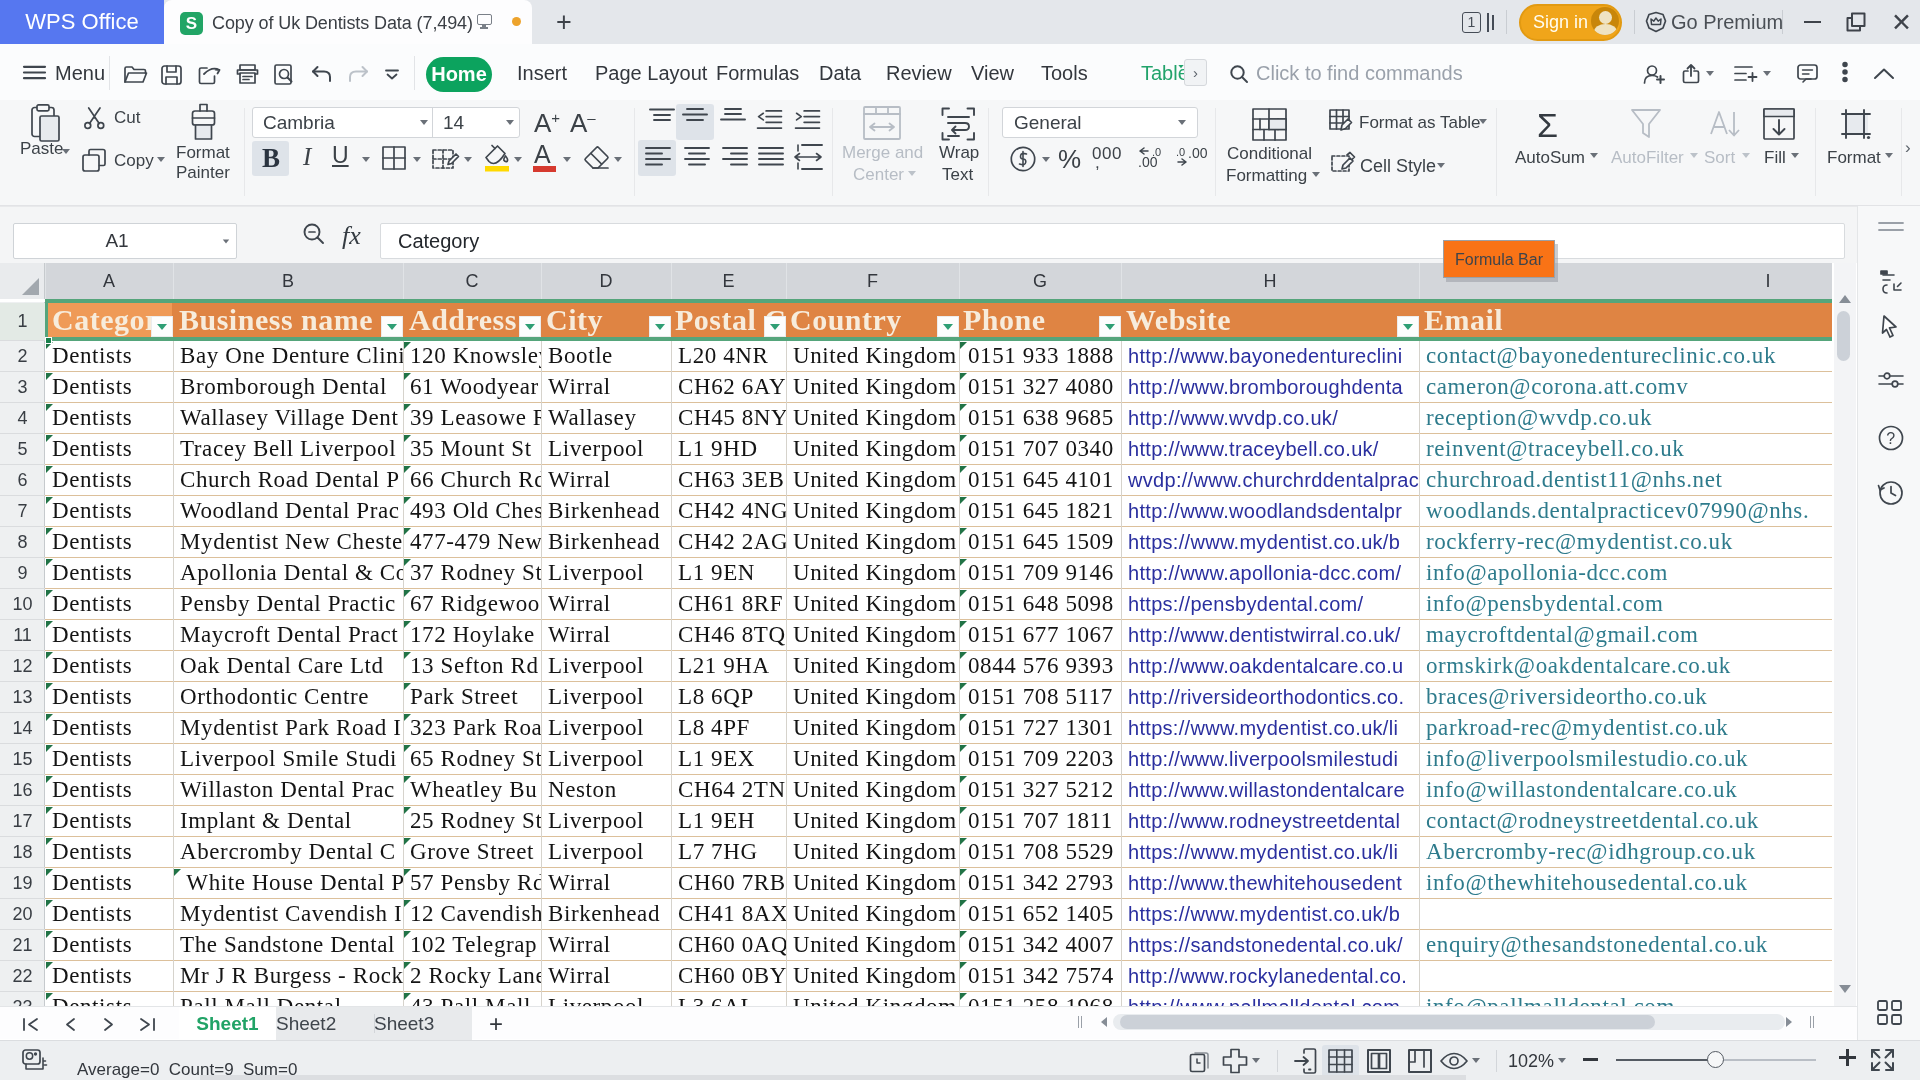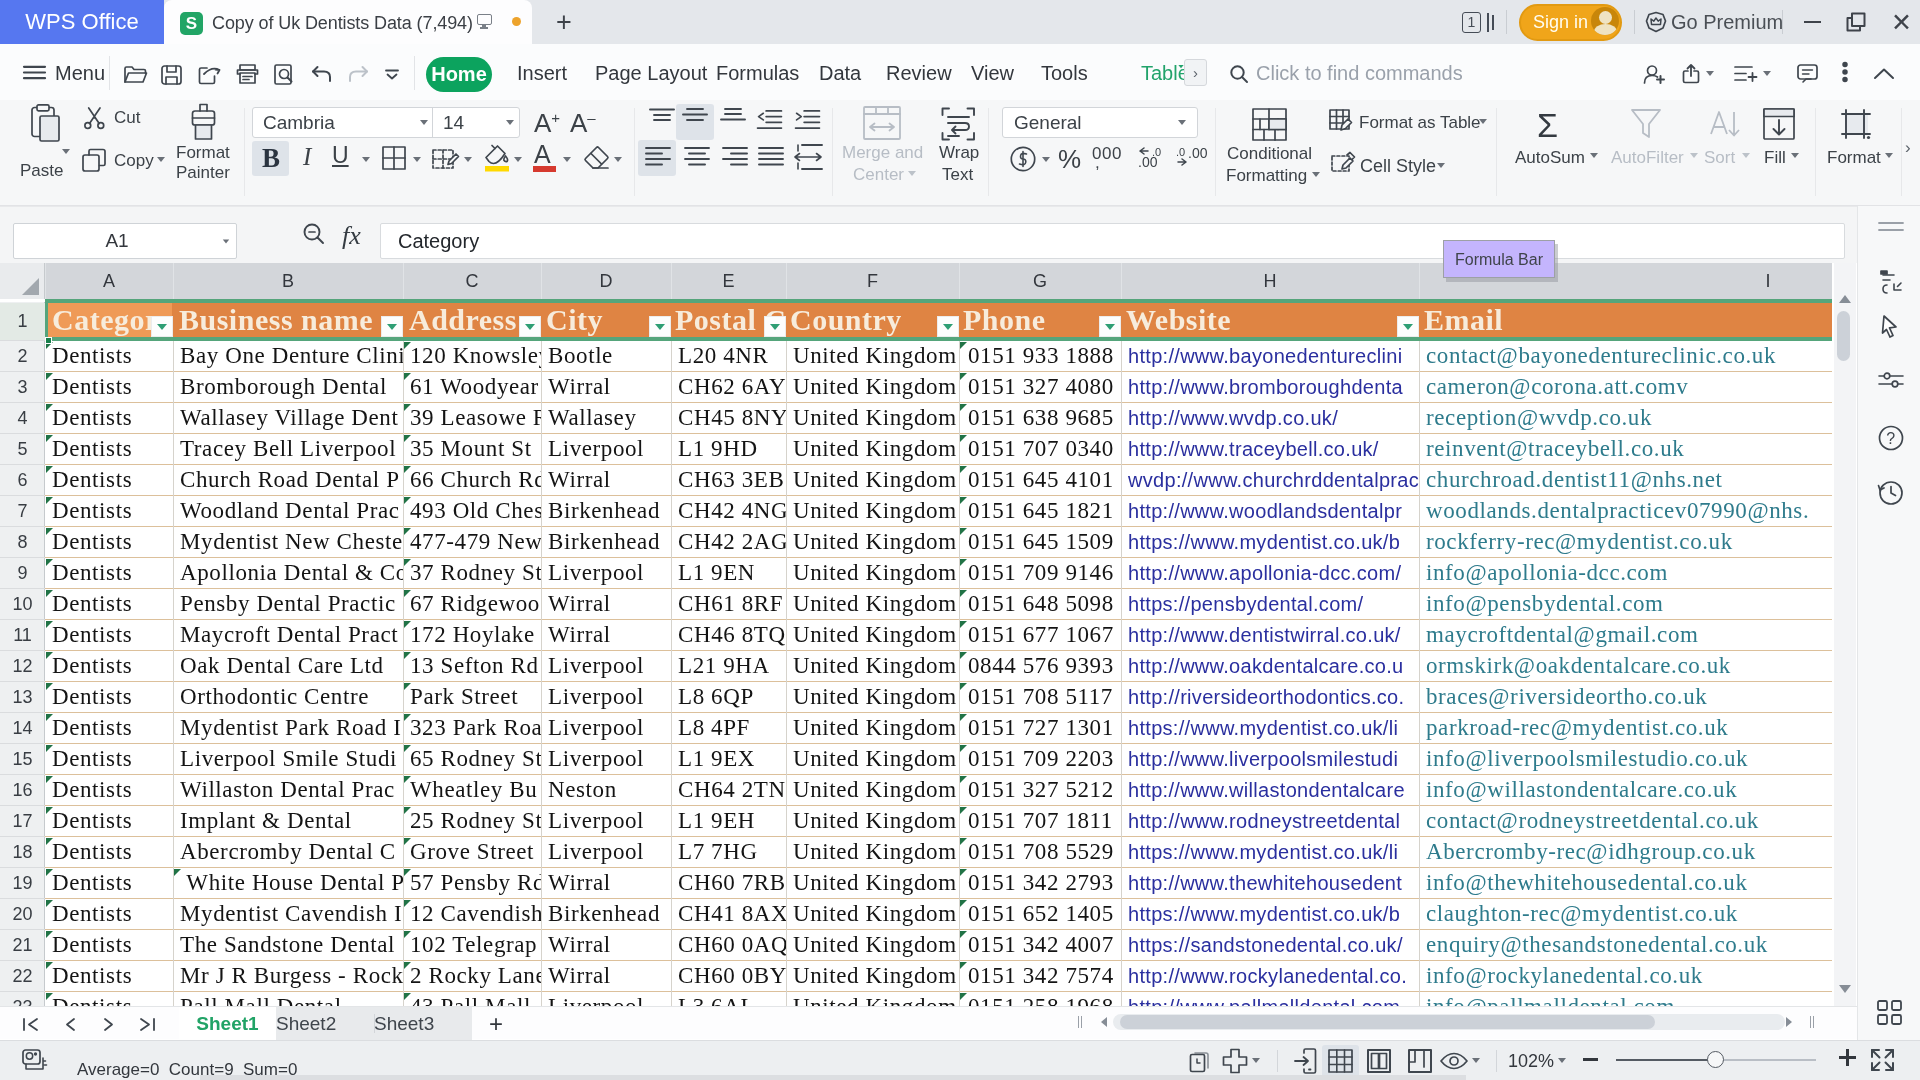--- a/index.html
+++ b/index.html
@@ -94,21 +94,21 @@
 #status{position:absolute;left:0;top:1040px;width:1920px;height:40px;background:#edeff1;border-top:1px solid #dbdde0}
 #stat-txt{position:absolute;left:77px;top:8px;height:40px;line-height:41px;font-size:17px;color:#33373d}
 .sdiv{position:absolute;top:9px;width:1px;height:22px;background:#d3d6da}
 #zoomtxt{position:absolute;left:1508px;top:0;height:40px;line-height:41px;font-size:18px;color:#33373d}
 #ztrack{position:absolute;left:1616px;top:1059px;width:200px;height:1.6px;background:#b9bec5}
 #ztrackl{position:absolute;left:1616px;top:1059px;width:92px;height:2px;background:#555b63}
 #zknob{position:absolute;left:1707px;top:1051px;width:17px;height:17px;background:#f6f7f8;border:1.8px solid #555b63;border-radius:50%}
 #zminus{position:absolute;left:1583px;top:1058px;width:15px;height:3px;background:#33373d}
 
 #rsb{position:absolute;left:1857px;top:206px;width:63px;height:834px;background:#f7f8f9;border-left:1px solid #e4e6e8}
-#tooltip{position:absolute;left:1443px;top:240px;width:112px;height:38px;background:#c4b5fd;border:1px solid #9da0a5;box-shadow:3px 4px 0 rgba(140,144,150,.45);font-size:16px;color:#3f444a;text-align:center;line-height:37px}
+#tooltip{position:absolute;left:1443px;top:240px;width:112px;height:38px;background:#f97316;border:1px solid #9da0a5;box-shadow:3px 4px 0 rgba(140,144,150,.45);font-size:16px;color:#3f444a;text-align:center;line-height:37px}
 #botstrip{position:absolute;left:200px;top:1075px;width:1266px;height:5px;background:#dcdee1}
 </style></head><body>
 
 <div id="title">
  <div id="tab">
       <div id="slogo">S</div>
       <div id="tabtitle">Copy of Uk Dentists Data (7,494)</div>
       <div id="mon"></div>
       <div id="dot"></div>
     </div>
@@ -233,21 +233,21 @@
     <div class="rdiv" style="left:988px"></div>
     <div class="rdiv" style="left:1215px"></div>
     <div class="rdiv" style="left:1496px"></div>
     <div class="rdiv" style="left:1815px"></div>
     <div class="rdiv" style="left:1901px"></div>
     <svg class="ab" style="left:27px;top:4px" width="36" height="40" viewBox="0 0 36 40" fill="none" stroke="#3f464e" stroke-width="1.7" stroke-linecap="round" stroke-linejoin="round">
       <rect x="5" y="3.5" width="22" height="29" rx="2.5"></rect>
       <rect x="10" y="0.8" width="12" height="6" rx="1.5" fill="#f6f7f8"></rect>
       <rect x="13" y="12" width="19" height="25" rx="1.5" fill="#e7eaee" stroke="#3f464e"></rect>
     </svg>
-    <div class="rl" style="left:20px;top:61px">Paste</div>
+    <div class="rl" style="left:20px;top:39px">Paste</div>
     <div class="car" style="left:62px;top:49px"></div>
     <svg class="" style="left:84px;top:7px" width="24" height="23" viewBox="0 0 24 23" fill="none" stroke="#3f464e" stroke-width="1.7" stroke-linecap="round" stroke-linejoin="round">
       <circle cx="3.8" cy="18.5" r="2.9"></circle>
       <circle cx="16.8" cy="18.5" r="2.9"></circle>
       <path d="M5.5 16.5 L16 1 M15.2 16.5 L4.7 1 M9.3 11 L11.4 11"></path>
     </svg>
     <div class="rl" style="left:114px;top:8px">Cut</div>
     <svg class="" style="left:82px;top:48px" width="25" height="25" viewBox="0 0 25 25" fill="none" stroke="#3f464e" stroke-width="1.7" stroke-linecap="round" stroke-linejoin="round">
       <rect x="1" y="7" width="16" height="16" rx="2"></rect>
       <path d="M7 7 V3 Q7 1.5 8.5 1.5 H21 Q23 1.5 23 3.5 V16 Q23 17.5 21.5 17.5 H17.5"></path>
@@ -736,21 +736,20 @@
       </div>
       <div class="dr" style="top:558px">
         <div class="dc sA">Dentists</div>
         <div class="dc sB">Mydentist Cavendish I</div>
         <div class="dc sC">12 Cavendish</div>
         <div class="dc sD">Birkenhead</div>
         <div class="dc sE">CH41 8AX</div>
         <div class="dc sF">United Kingdom</div>
         <div class="dc sG">0151 652 1405</div>
         <div class="dc sH">https://www.mydentist.co.uk/b</div>
-        <div class="dc sI">claughton-rec@mydentist.co.uk</div>
         <div class="tri" style="left:1px"></div>
         <div class="tri" style="left:359px"></div>
         <div class="tri" style="left:915px"></div>
       </div>
       <div class="dr" style="top:589px">
         <div class="dc sA">Dentists</div>
         <div class="dc sB">The Sandstone Dental</div>
         <div class="dc sC">102 Telegrap</div>
         <div class="dc sD">Wirral</div>
         <div class="dc sE">CH60 0AQ</div>
@@ -764,21 +763,20 @@
       </div>
       <div class="dr" style="top:620px">
         <div class="dc sA">Dentists</div>
         <div class="dc sB">Mr J R Burgess - Rocky</div>
         <div class="dc sC">2 Rocky Lane</div>
         <div class="dc sD">Wirral</div>
         <div class="dc sE">CH60 0BY</div>
         <div class="dc sF">United Kingdom</div>
         <div class="dc sG">0151 342 7574</div>
         <div class="dc sH">http://www.rockylanedental.co.</div>
-        <div class="dc sI">info@rockylanedental.co.uk</div>
         <div class="tri" style="left:1px"></div>
         <div class="tri" style="left:359px"></div>
         <div class="tri" style="left:915px"></div>
       </div>
       <div class="dr" style="top:651px">
         <div class="dc sA">Dentists</div>
         <div class="dc sB">Pall Mall Dental</div>
         <div class="dc sC">43 Pall Mall</div>
         <div class="dc sD">Liverpool</div>
         <div class="dc sE">L3 6AL</div>

